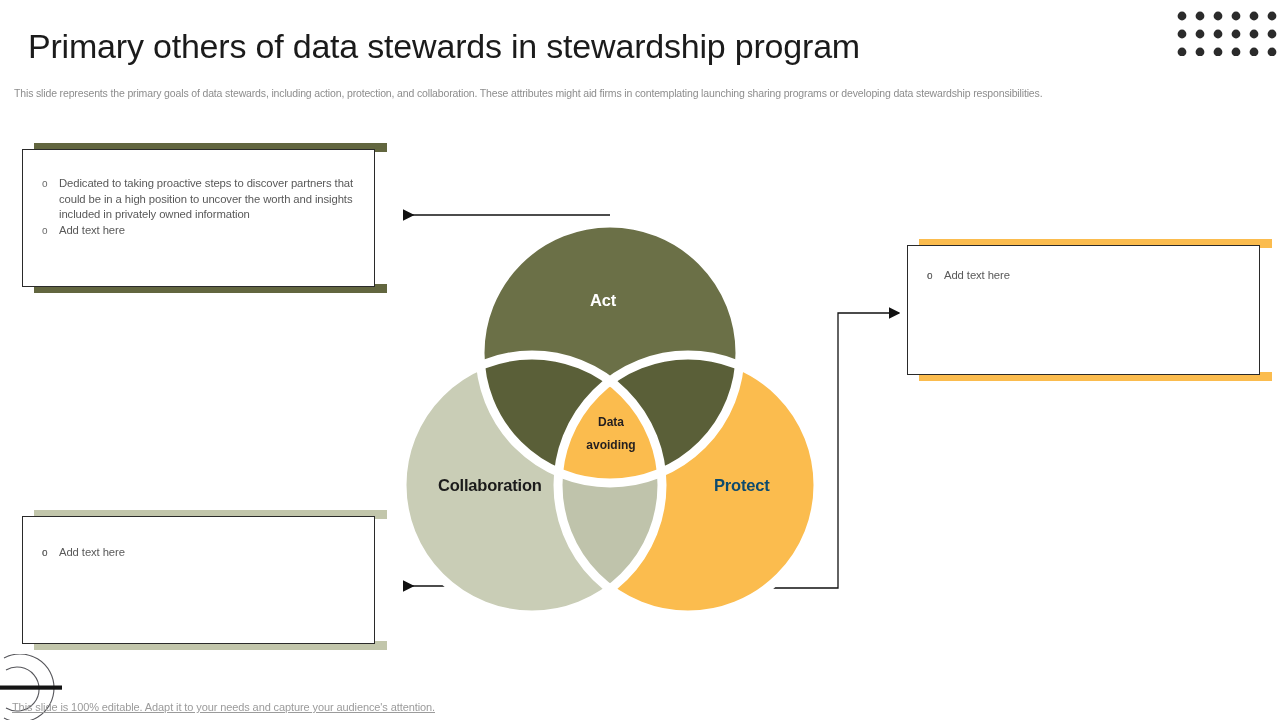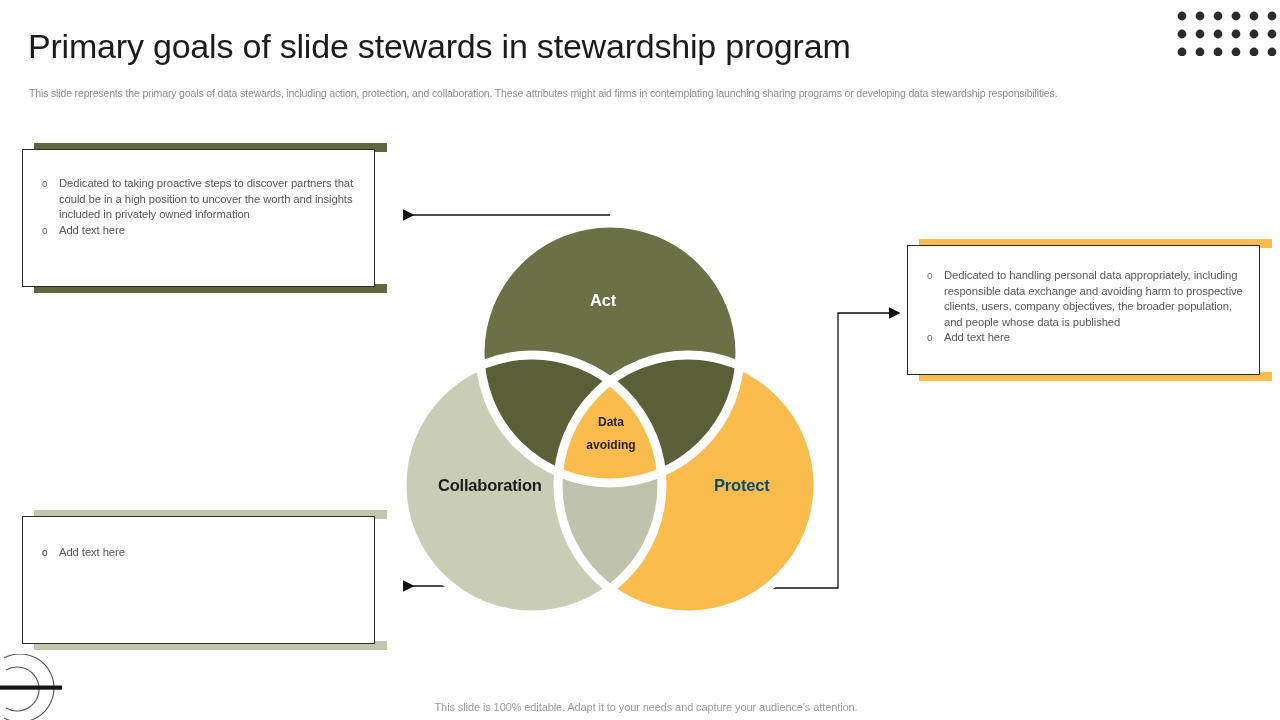--- a/index.html
+++ b/index.html
@@ -23,21 +23,21 @@
     width: 1000px;
     font-size: 34px;
     line-height: 44px;
     font-weight: 400;
     color: #1b1b1b;
     letter-spacing: -0.2px;
     white-space: nowrap;
   }
   #slide-subtitle {
     position: absolute;
-    left: 29px;
+    left: 14px;
     top: 86px;
     width: 1225px;
     font-size: 10.5px;
     line-height: 14px;
     color: #8d8d8d;
     white-space: nowrap;
     letter-spacing: -0.15px;
   }
 
   
@@ -155,30 +155,31 @@
     line-height: 23px;
     color: #231f20;
   }
 
   
   #footer-note {
     position: absolute;
     left: 12px;
     right: 0;
     top: 701px;
-    text-align: center;
+    text-align: left;
     font-size: 11px;
     color: #9b9b9b;
     letter-spacing: -0.1px;
+    text-decoration: underline;
   }
 </style>
 </head>
 <body>
 
-<div id="slide-title">Primary goals of slide stewards in stewardship program</div>
+<div id="slide-title">Primary others of data stewards in stewardship program</div>
 <div id="slide-subtitle">This slide represents the primary goals of data stewards, including action, protection, and collaboration. These attributes might aid firms in contemplating launching sharing programs or developing data stewardship responsibilities.</div>
 
 <svg id="dot-grid" viewBox="0 0 104 48" xmlns="http://www.w3.org/2000/svg">
   <g fill="#2b2b2b">
     <circle cx="6" cy="8" r="4.4"></circle>
       <circle cx="24" cy="8" r="4.4"></circle>
       <circle cx="42" cy="8" r="4.4"></circle>
     <circle cx="60" cy="8" r="4.4"></circle>
       <circle cx="78" cy="8" r="4.4"></circle>
       <circle cx="96" cy="8" r="4.4"></circle>
@@ -223,21 +224,20 @@
   </div>
 </div>
 
 <div class="callout" id="callout-protect">
   <div class="bar-top"></div>
   <div class="bar-bottom"></div>
   <div class="body">
     <ul>
       <li>
         <span class="marker">o</span>
-        <span>Dedicated to handling personal data appropriately, including responsible data exchange and avoiding harm to prospective clients, users, company objectives, the broader population, and people whose data is published</span>
       </li>
       <li>
         <span class="marker">o</span>
         <span>Add text here</span>
       </li>
     </ul>
   </div>
 </div>
 
 <div class="callout" id="callout-collab">

